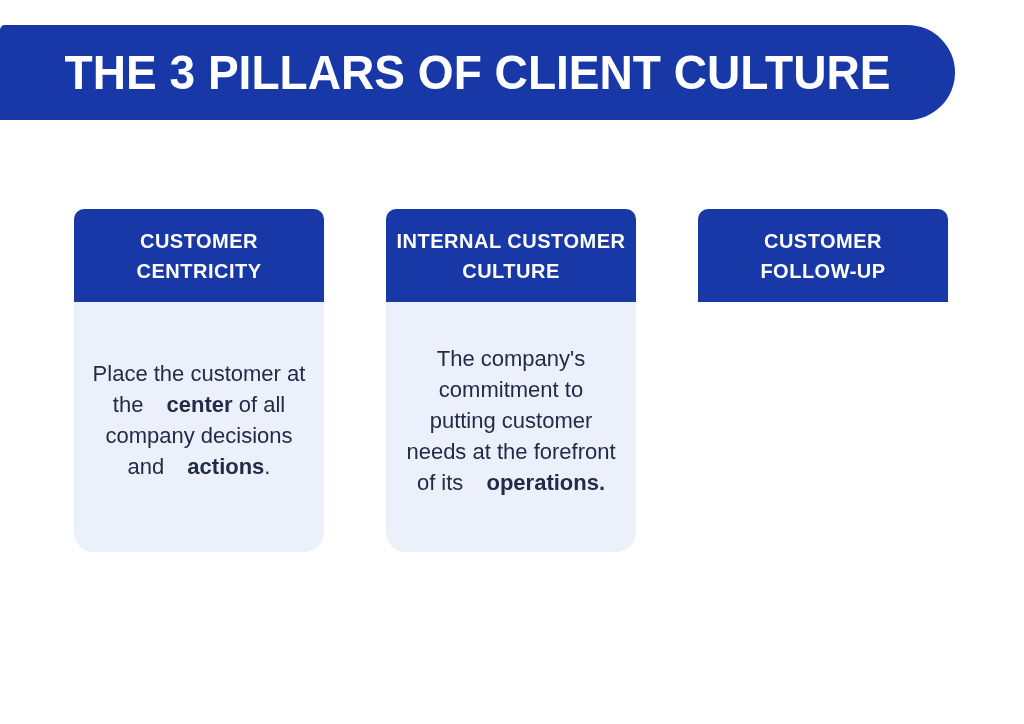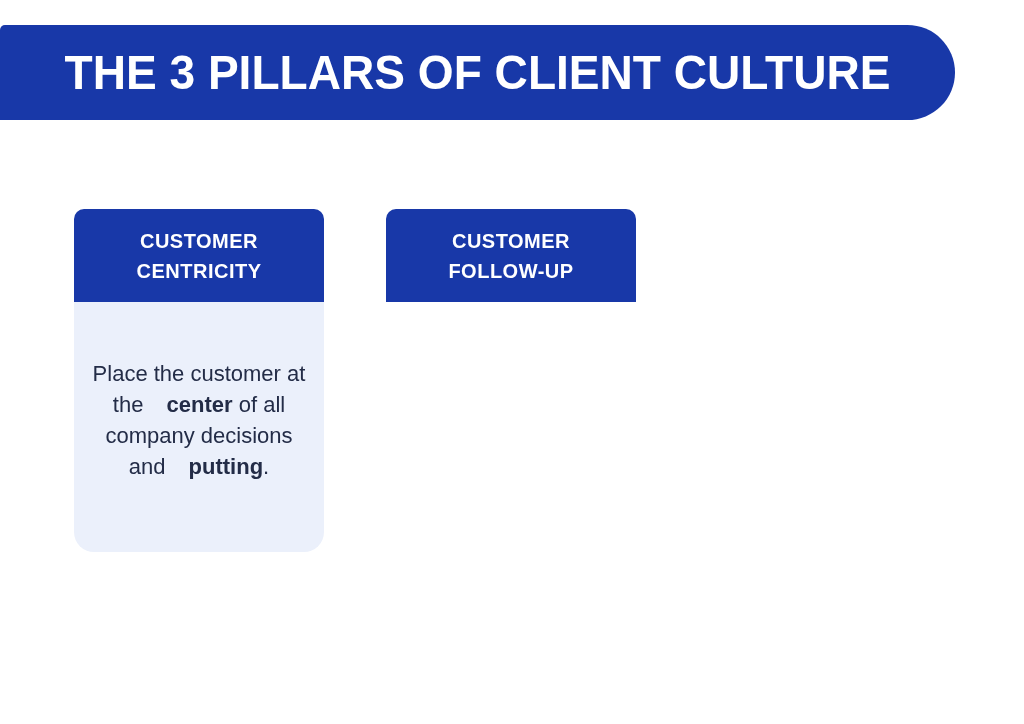--- a/index.html
+++ b/index.html
@@ -100,24 +100,37 @@
 
   <section class="card">
     <div class="card-header">
       <div class="card-header-text">CUSTOMER
 CENTRICITY</div>
     </div>
     <div class="card-body">
       <div class="card-body-text">Place the customer at
 the <b>center</b> of all
 company decisions
-and <b>putting</b>.</div>
+and <b>actions</b>.</div>
     </div>
   </section>
 
+  <section class="card">
+    <div class="card-header">
+      <div class="card-header-text">INTERNAL CUSTOMER
+CULTURE</div>
+    </div>
+    <div class="card-body">
+      <div class="card-body-text">The company's
+commitment to
+putting customer
+needs at the forefront
+of its <b>operations.</b></div>
+    </div>
+  </section>
 
   <section class="card">
     <div class="card-header">
       <div class="card-header-text">CUSTOMER
 FOLLOW-UP</div>
     </div>
   </section>
 
 </div>
 

